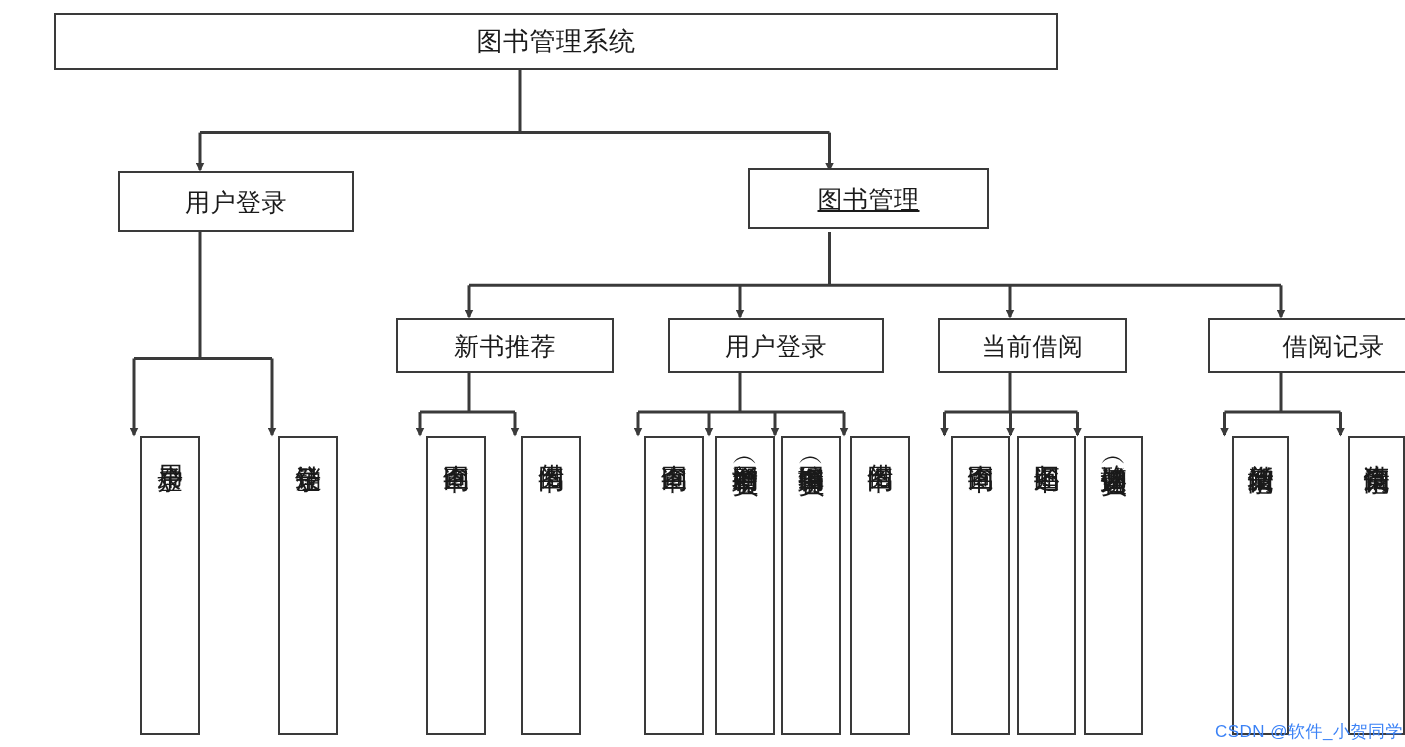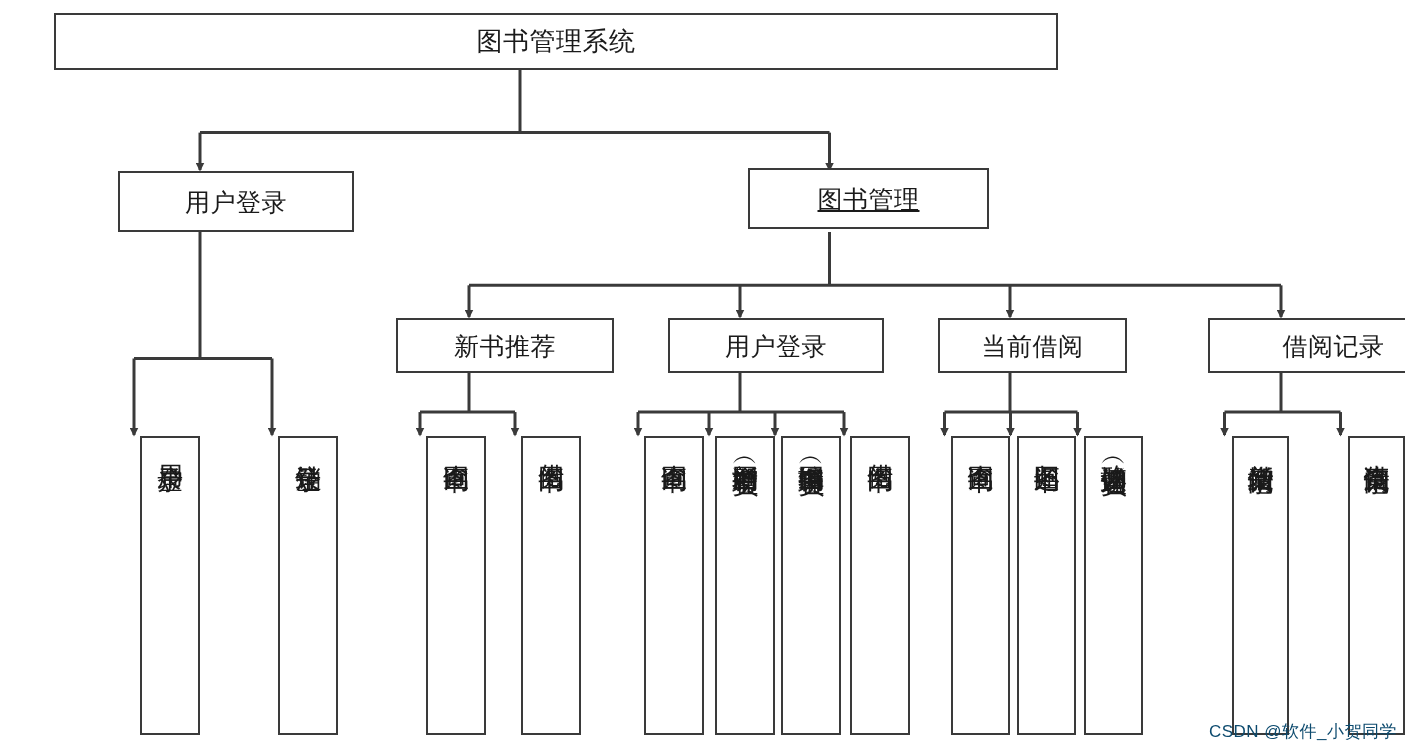--- a/index.html
+++ b/index.html
@@ -53,24 +53,24 @@
     writing-mode:vertical-rl;
     text-orientation:upright;
     font-size:26px;
     line-height:1.06;
     letter-spacing:1px;
     white-space:nowrap;
     display:inline-block;
   }
   .watermark{
     position:absolute;
-    right:8px;
+    right:2px;
     bottom:4px;
     font-size:17px;
-    color:#0c4a6e;
+    color:#3b82f6;
     letter-spacing:0.5px;
     white-space:nowrap;
     user-select:none;
   }
 </style>
 </head>
 <body>
 
 <div id="canvas">
 

